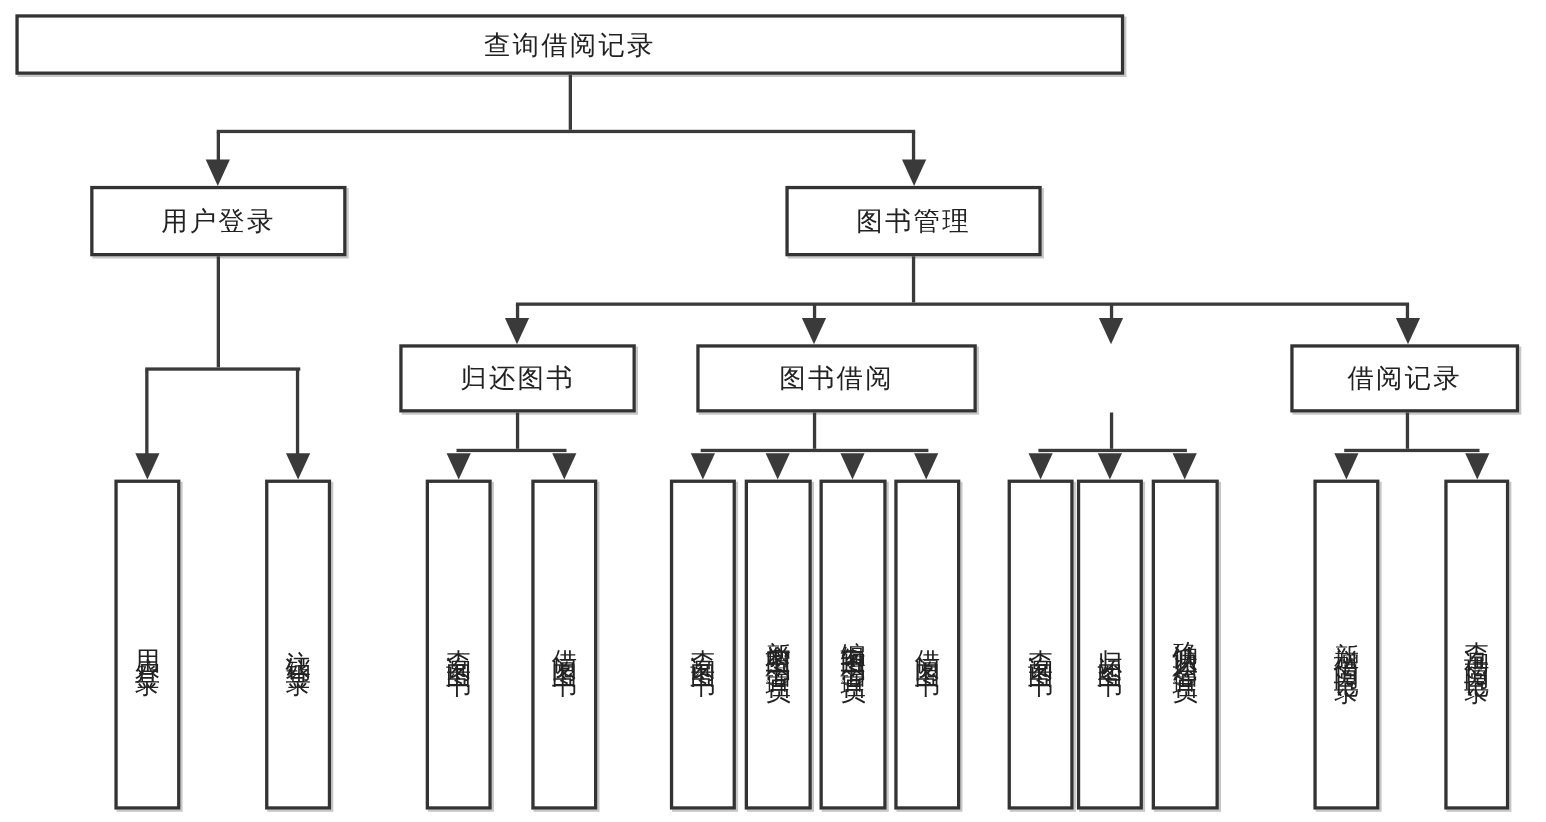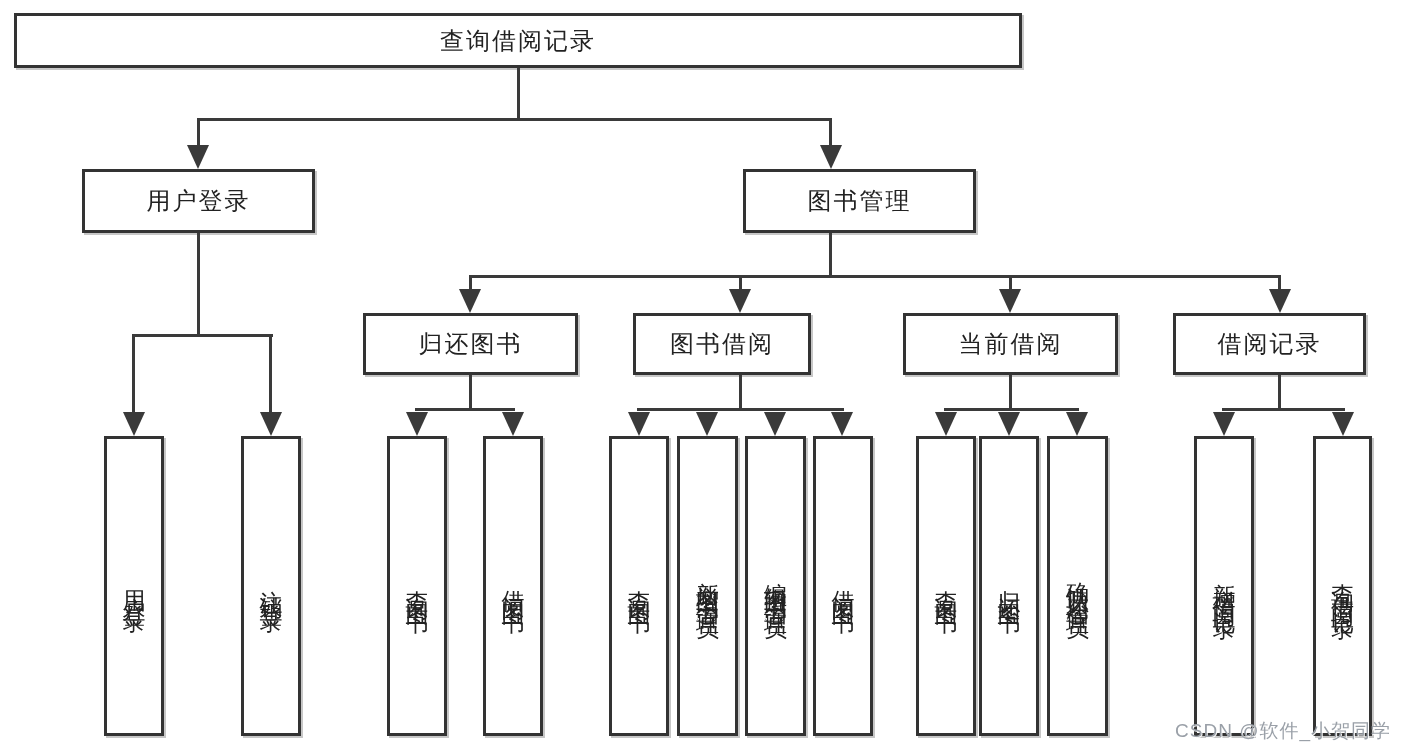--- a/index.html
+++ b/index.html
@@ -84,37 +84,34 @@
 <div id="chart">
 
   <div class="box" style="left:14px; top:13px; width:1008px; height:55px;">
     <span class="root-label">查询借阅记录</span>
   </div>
 
   <div class="box" style="left:82px; top:169px; width:233px; height:64px;">
     <span class="hlabel">用户登录</span>
   </div>
 
-  <div class="box" style="left:714px; top:169px; width:233px; height:64px;margin-left:29px;">
+  <div class="box" style="left:714px; top:169px; width:233px; height:64px;">
     <span class="hlabel">图书管理</span>
   </div>
 
   <div class="box" style="left:363px; top:313px; width:215px; height:62px;">
     <span class="hlabel">归还图书</span>
   </div>
 
-  <div class="box" style="left:633px; top:313px; width:178px; height:62px;">
+  <div class="box" style="left:633px; top:313px; width:255px; height:62px;">
     <span class="hlabel">图书借阅</span>
   </div>
 
-  <div class="box" style="left:903px; top:313px; width:215px; height:62px;">
-    <span class="hlabel">当前借阅</span>
-  </div>
-
-  <div class="box" style="left:1173px; top:313px; width:193px; height:62px;">
+
+  <div class="box" style="left:1173px; top:313px; width:208px; height:62px;">
     <span class="hlabel">借阅记录</span>
   </div>
 
   <div class="box leaf" style="left:104px; top:436px; width:60px; height:300px;">
     <span class="vlabel">用户登录</span>
   </div>
 
   <div class="box leaf" style="left:241px; top:436px; width:60px; height:300px;">
     <span class="vlabel">注销登录</span>
   </div>
@@ -204,15 +201,14 @@
   <div class="hline" style="left:944px;  top:408px; width:135px;"></div>
   <div class="arrow" style="left:935px;  top:412px;"></div>
   <div class="arrow" style="left:998px;  top:412px;"></div>
   <div class="arrow" style="left:1066px; top:412px;"></div>
 
   <div class="vline" style="left:1278px; top:375px; height:33px;"></div>
   <div class="hline" style="left:1222px; top:408px; width:123px;"></div>
   <div class="arrow" style="left:1213px; top:412px;"></div>
   <div class="arrow" style="left:1332px; top:412px;"></div>
 
-  <div class="watermark">CSDN @软件_小贺同学</div>
 
 </div>
 
 </body></html>

